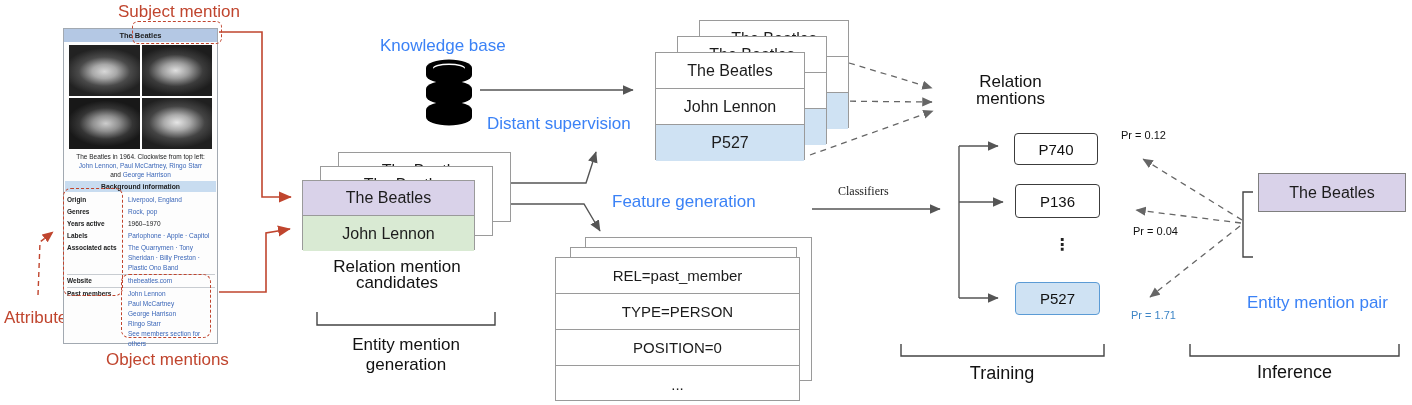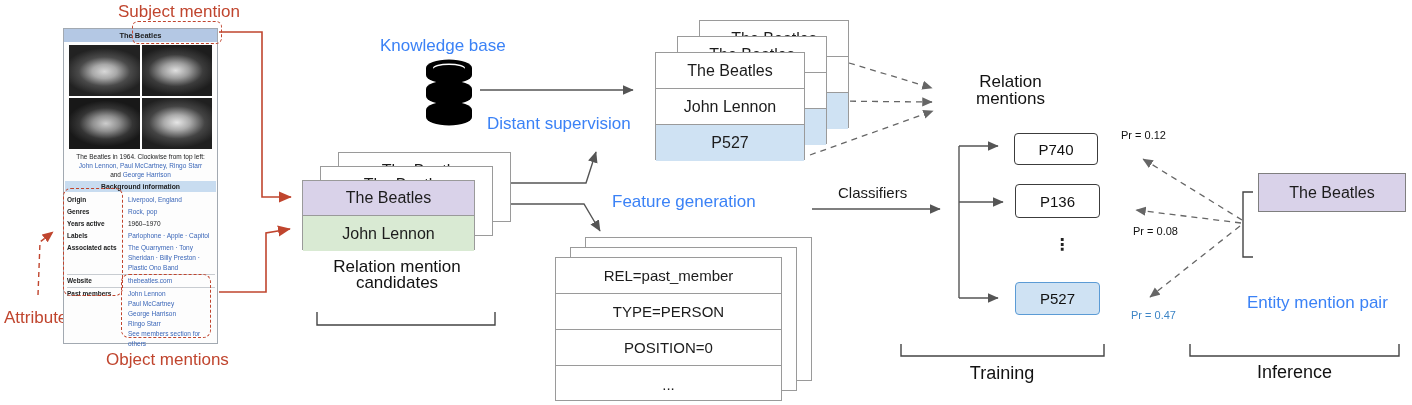--- a/index.html
+++ b/index.html
@@ -183,20 +183,21 @@
     <div class="row" style="height:35px;">The Beatles</div>
   </div>
   <div class="card" style="left:320px;top:166px;width:173px;height:70px;z-index:2;">
     <div class="row" style="height:35px;">The Beatles</div>
   </div>
   <div class="card" style="left:302px;top:180px;width:173px;height:70px;z-index:3;">
     <div class="row purple" style="height:35px;">The Beatles</div>
     <div class="row green" style="height:35px;">John Lennon</div>
   </div>
   <div class="abs lbl" style="left:322px;top:259px;width:150px;line-height:16px;">Relation mention candidates</div>
+  <div class="abs lbl" style="left:331px;top:335px;width:150px;">Entity mention generation</div>
 
   <div class="abs lbl-left" style="left:380px;top:36px;">Knowledge base</div>
   <div class="abs lbl-left" style="left:487px;top:114px;">Distant supervision</div>
 
   <div class="card" style="left:699px;top:20px;width:150px;height:108px;z-index:1;">
     <div class="row" style="height:36px;">The Beatles</div>
     <div class="row" style="height:36px;"></div>
     <div class="row blue" style="height:36px;"></div>
   </div>
   <div class="card" style="left:677px;top:36px;width:150px;height:108px;z-index:2;">
@@ -206,38 +207,38 @@
   </div>
   <div class="card" style="left:655px;top:52px;width:150px;height:108px;z-index:3;">
     <div class="row" style="height:36px;">The Beatles</div>
     <div class="row" style="height:36px;">John Lennon</div>
     <div class="row blue" style="height:36px;">P527</div>
   </div>
 
   <div class="abs lbl-left" style="left:612px;top:192px;">Feature generation</div>
   <div class="card" style="left:585px;top:237px;width:227px;height:144px;z-index:1;"></div>
   <div class="card" style="left:570px;top:247px;width:227px;height:144px;z-index:2;"></div>
-  <div class="card" style="left:555px;top:257px;width:227px;height:144px;z-index:3;">
+  <div class="card" style="left:555px;top:257px;width:245px;height:144px;z-index:3;">
     <div class="row feat-row" style="height:36px;">REL=past_member</div>
     <div class="row feat-row" style="height:36px;">TYPE=PERSON</div>
     <div class="row feat-row" style="height:36px;">POSITION=0</div>
     <div class="row feat-row" style="height:36px;">...</div>
   </div>
 
-  <div class="abs" style="left:838px;top:184px;font-size:15px;">Classifiers</div>
+  <div class="abs" style="left:838px;top:184px;font-size:12px;font-family:Liberation Serif, serif;">Classifiers</div>
   <div class="abs lbl" style="left:963px;top:73px;width:95px;line-height:17px;">Relation mentions</div>
 
   <div class="pnode" style="left:1014px;top:133px;width:84px;height:32px;">P740</div>
   <div class="pnode" style="left:1015px;top:184px;width:85px;height:34px;">P136</div>
   <div class="vdots" style="left:1054px;top:241px;">⋮</div>
   <div class="pnode hl" style="left:1015px;top:282px;width:85px;height:33px;">P527</div>
 
   <div class="pr" style="left:1121px;top:129px;">Pr = 0.12</div>
-  <div class="pr" style="left:1133px;top:225px;">Pr = 0.08</div>
-  <div class="pr blue-t" style="left:1131px;top:309px;">Pr = 0.47</div>
+  <div class="pr" style="left:1133px;top:225px;">Pr = 0.04</div>
+  <div class="pr blue-t" style="left:1131px;top:309px;">Pr = 1.71</div>
 
   <div class="pairbox" style="left:1258px;top:173px;width:148px;height:39px;background:#d9d2e9;">The Beatles</div>
   <div class="abs lbl-left" style="left:1247px;top:293px;">Entity mention pair</div>
 
   <div class="abs lbl" style="left:900px;top:363px;width:204px;font-size:18px;">Training</div>
   <div class="abs lbl" style="left:1190px;top:362px;width:209px;font-size:18px;">Inference</div>
 
 </div>
 
 </body></html>

